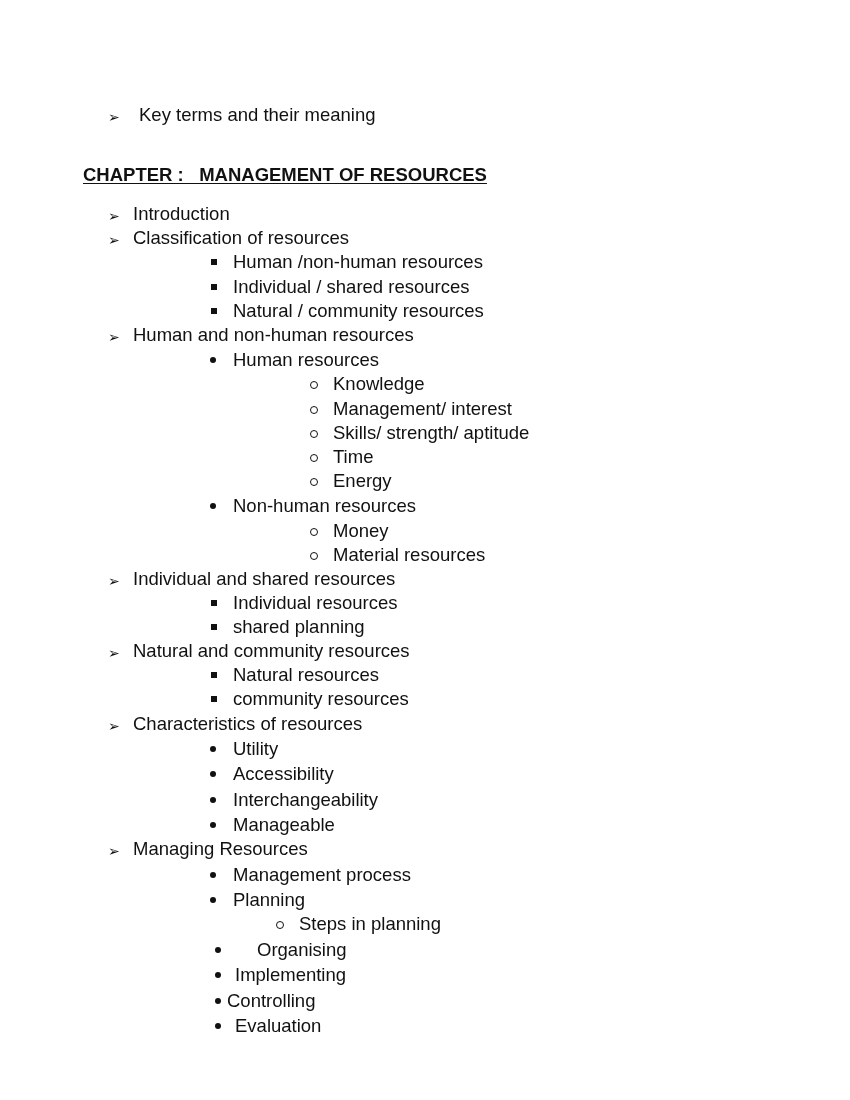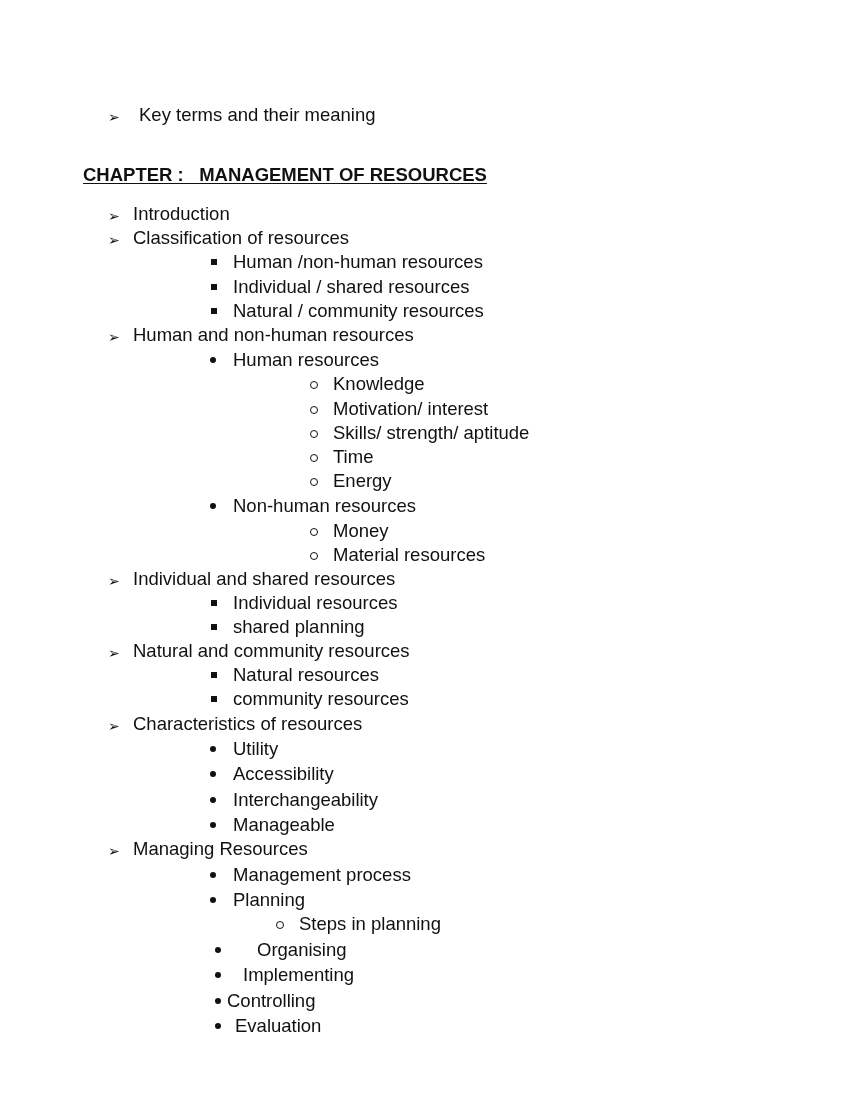--- a/index.html
+++ b/index.html
@@ -52,21 +52,21 @@
 <div class="line" style="left:208px; top:349px;">
     <span class="marker dot" style="left:2px;"></span>
     <span class="txt" style="left:25px;">Human resources</span>
   </div>
 <div class="line" style="left:308px; top:373px;">
     <span class="marker ring" style="left:2px;"></span>
     <span class="txt" style="left:25px;">Knowledge</span>
   </div>
 <div class="line" style="left:308px; top:398px;">
     <span class="marker ring" style="left:2px;"></span>
-    <span class="txt" style="left:25px;">Motivation/ interest</span>
+    <span class="txt" style="left:25px;">Management/ interest</span>
   </div>
 <div class="line" style="left:308px; top:422px;">
     <span class="marker ring" style="left:2px;"></span>
     <span class="txt" style="left:25px;">Skills/ strength/ aptitude</span>
   </div>
 <div class="line" style="left:308px; top:446px;">
     <span class="marker ring" style="left:2px;"></span>
     <span class="txt" style="left:25px;text-align:center;">Time</span>
   </div>
 <div class="line" style="left:308px; top:470px;">
@@ -144,21 +144,21 @@
 <div class="line" style="left:274px; top:913px;">
     <span class="marker ring" style="left:2px;"></span>
     <span class="txt" style="left:25px;">Steps in planning</span>
   </div>
 <div class="line" style="left:215px; top:939px;">
     <span class="marker dot" style="left:0;"></span>
     <span class="txt" style="left:12px;margin-left:30px;">Organising</span>
   </div>
 <div class="line" style="left:215px; top:964px;">
     <span class="marker dot" style="left:0;"></span>
-    <span class="txt" style="left:28px;">Implementing</span>
+    <span class="txt" style="left:20px;">Implementing</span>
   </div>
 <div class="line" style="left:215px; top:990px;">
     <span class="marker dot" style="left:0;"></span>
     <span class="txt" style="left:12px;">Controlling</span>
   </div>
 <div class="line" style="left:215px; top:1015px;">
     <span class="marker dot" style="left:0;"></span>
     <span class="txt" style="left:20px;">Evaluation</span>
   </div>
 

